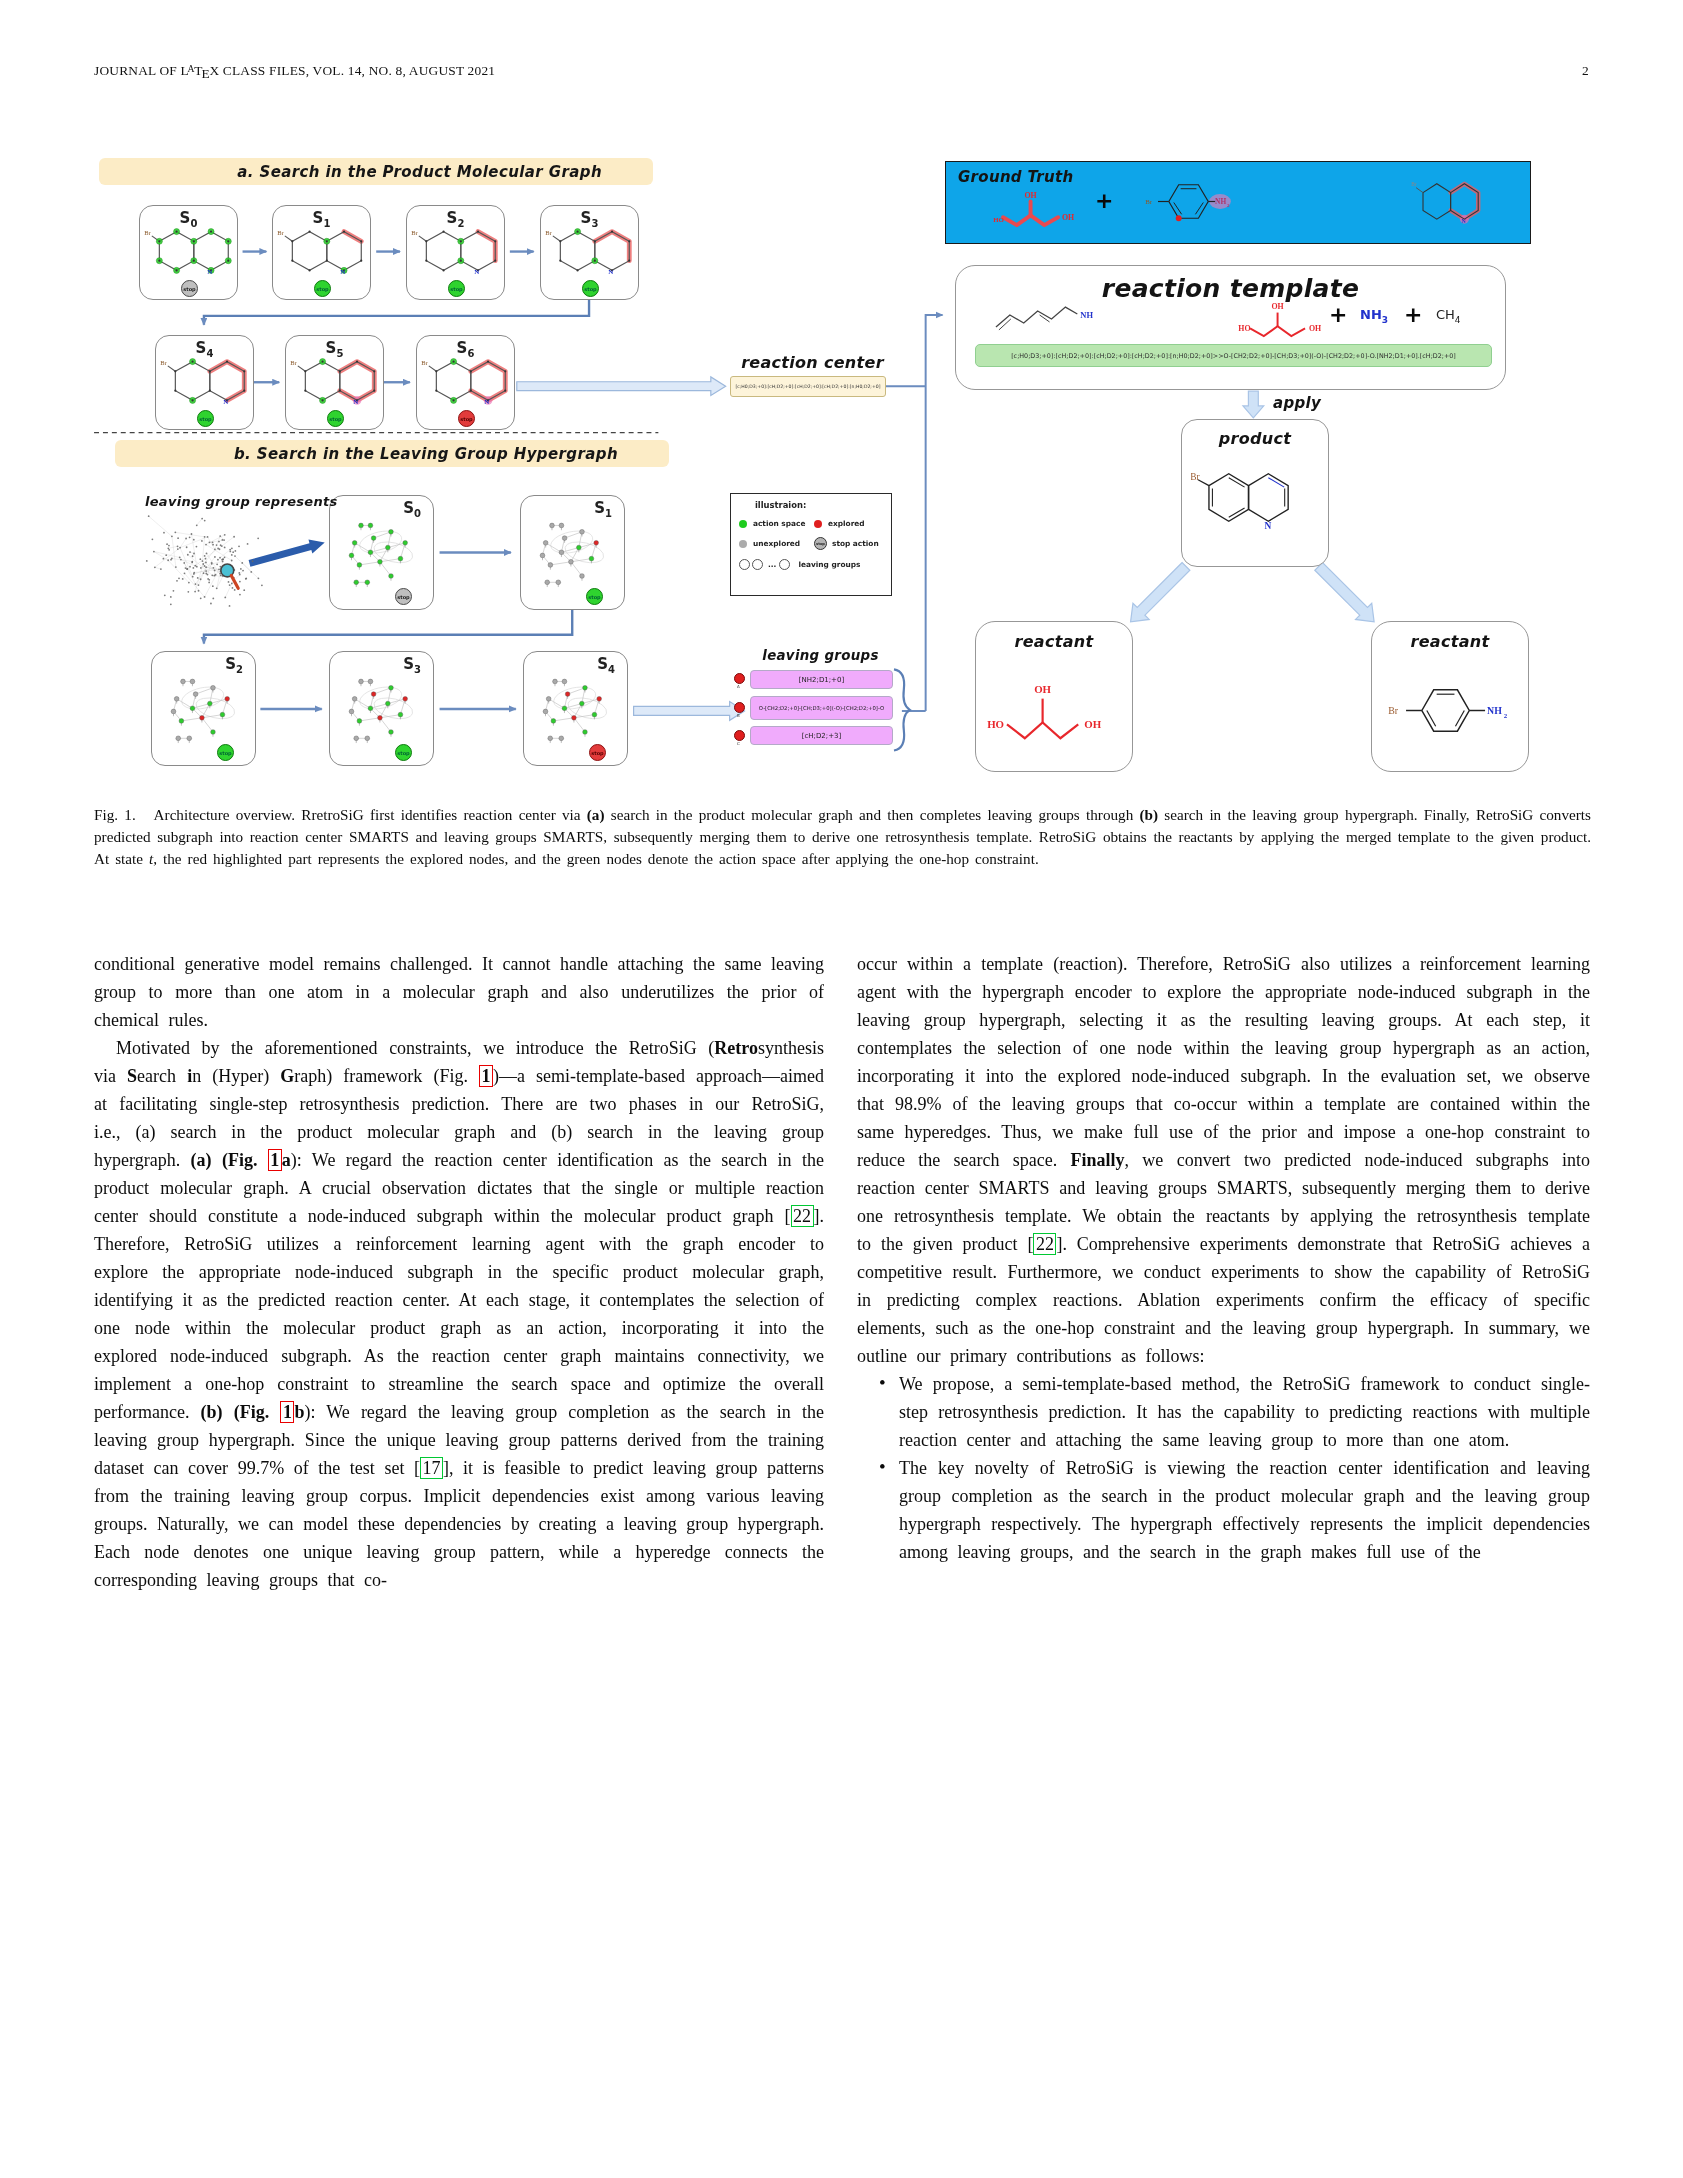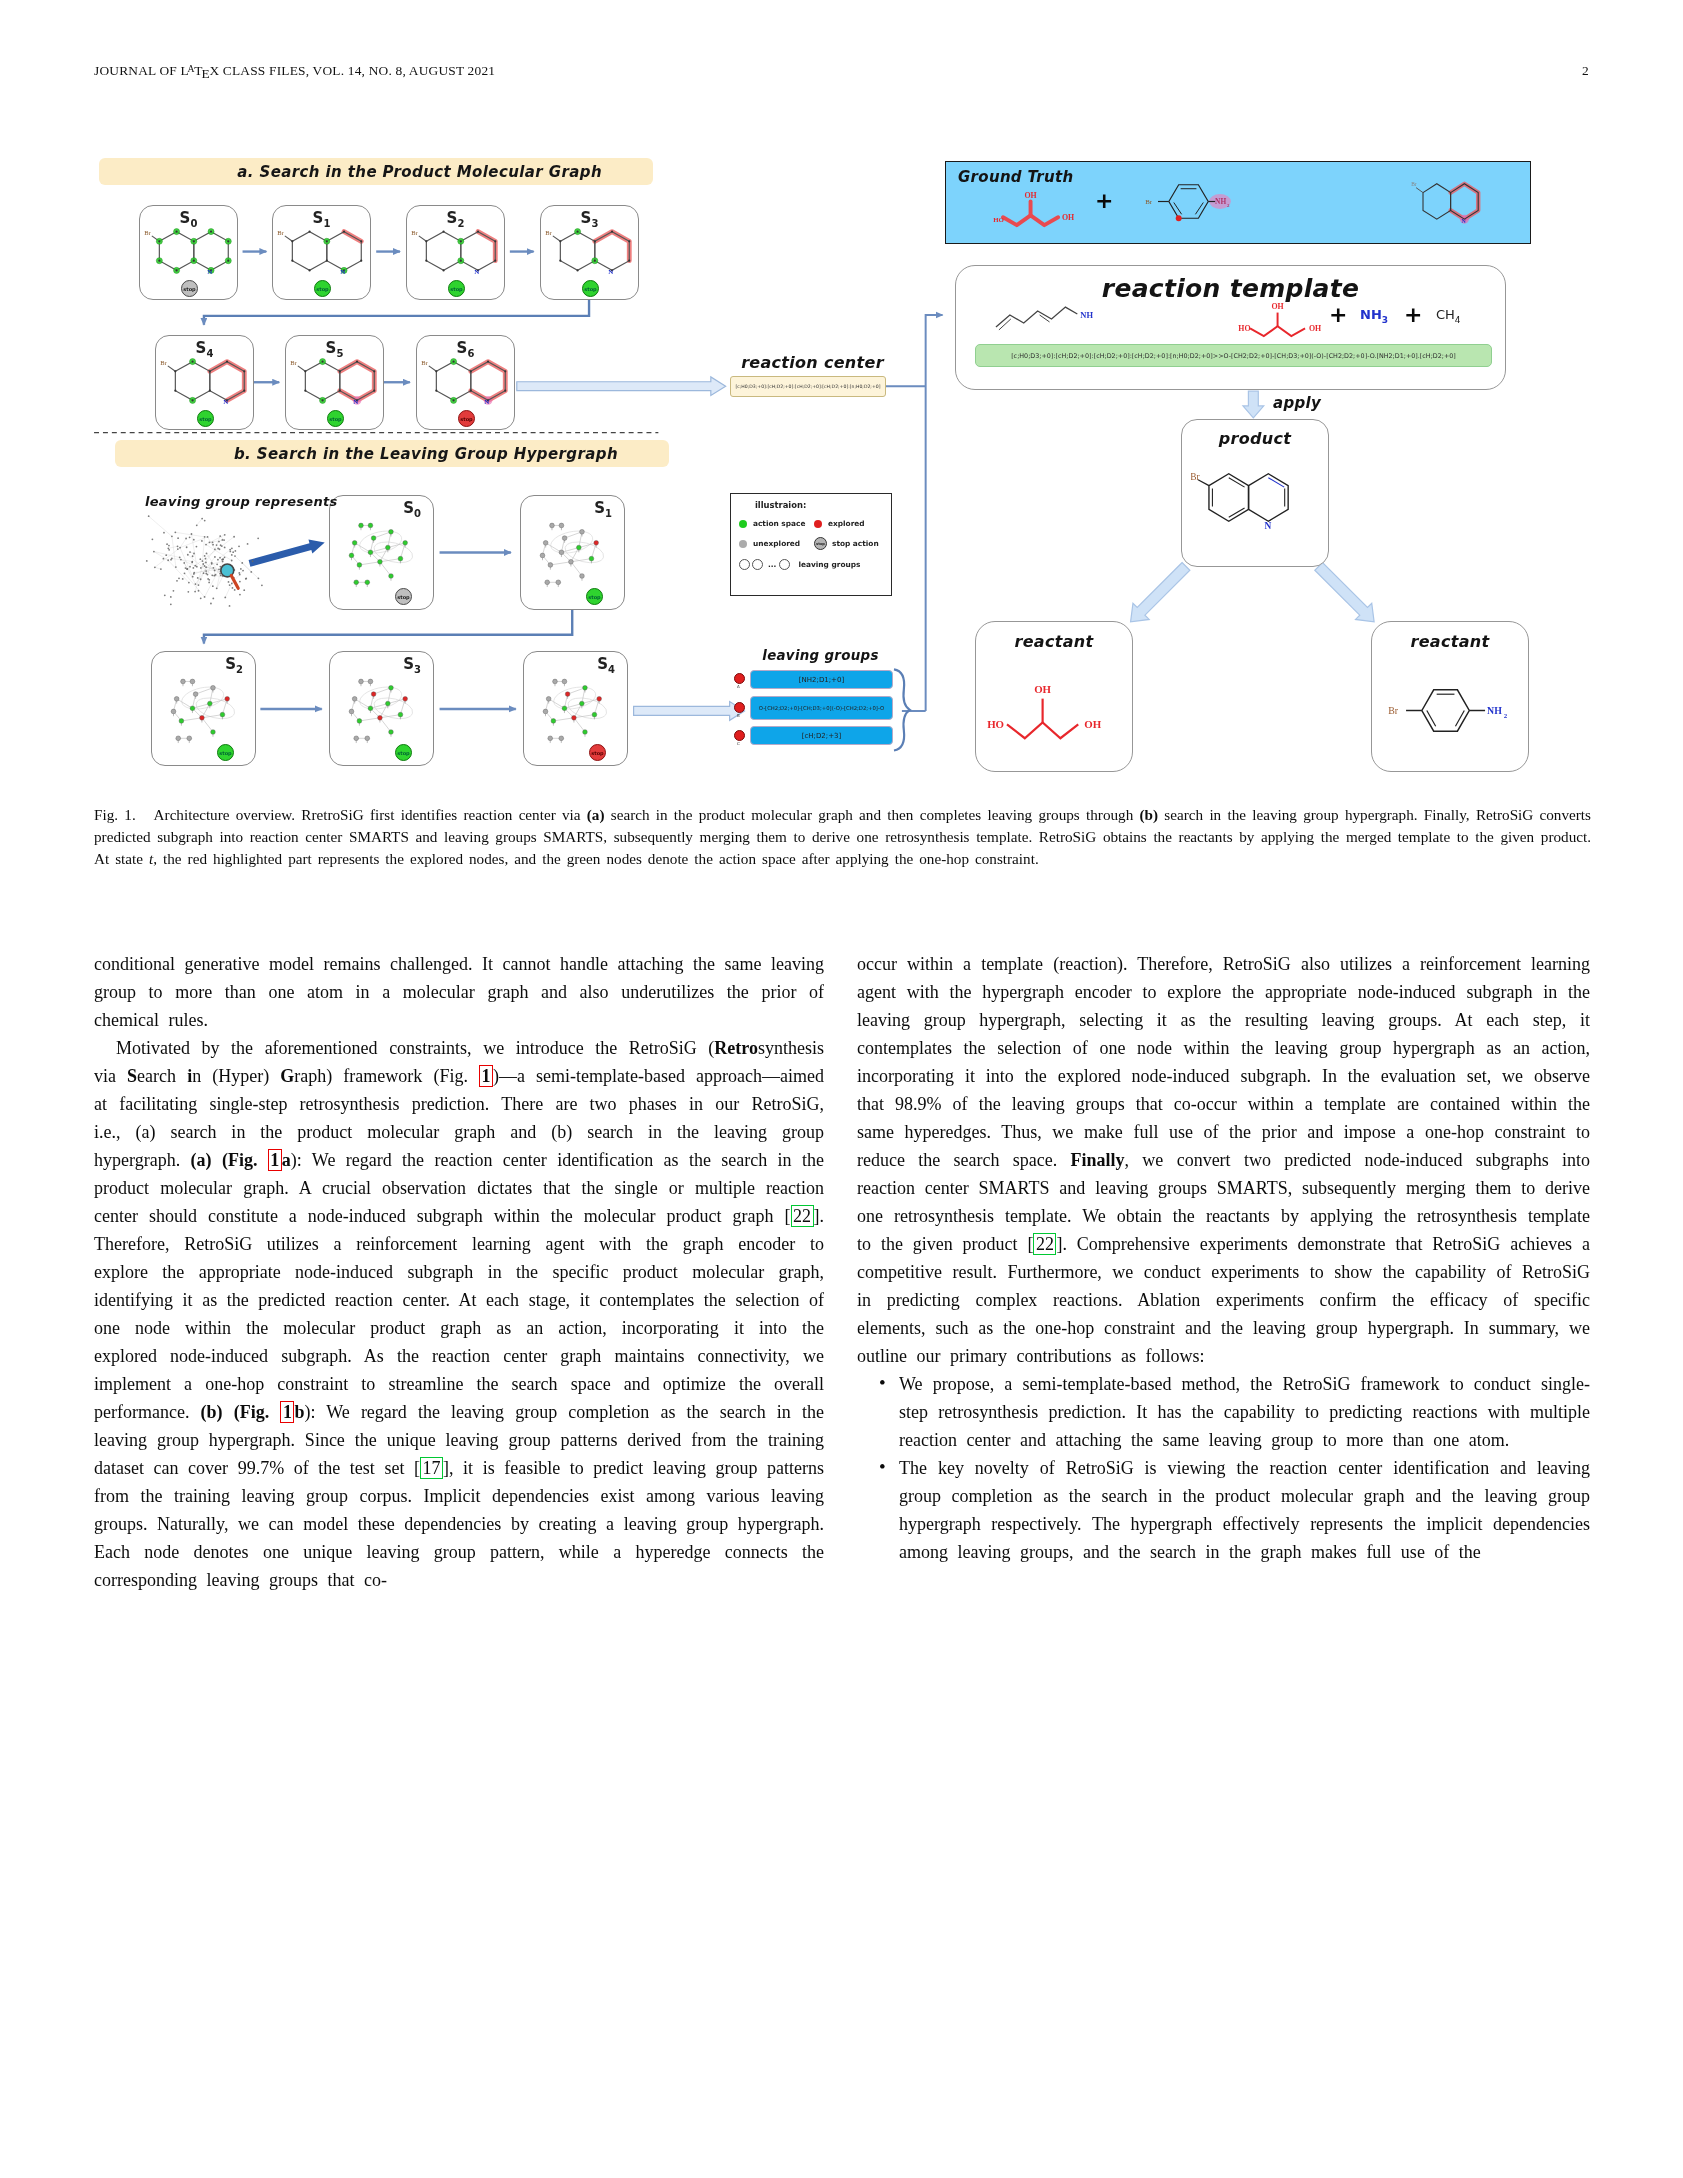--- a/index.html
+++ b/index.html
@@ -20,24 +20,24 @@
   .slabel{position:absolute;top:3px;left:0;width:100%;text-align:center;font:bold 15px "DejaVu Sans",sans-serif;color:#222;}
   .slabel sub{font-size:10px;}
   .sbox.hg .slabel{text-align:right;padding-right:12px;box-sizing:border-box;}
   .stopc{position:absolute;width:17px;height:17px;border-radius:50%;display:flex;align-items:center;justify-content:center;font:bold 5px "DejaVu Sans",sans-serif;box-sizing:border-box;}
   .stop-gray{background:#bfbfbf;border:1.6px solid #4a4a4a;color:#222;}
   .stop-green{background:#2fd32f;border:1.6px solid #0d7a0d;color:#063;}
   .stop-red{background:#e23b3b;border:1.6px solid #8d1111;color:#500;}
   .flabel{position:absolute;font:italic bold 15px "DejaVu Sans",sans-serif;color:#141414;letter-spacing:0.3px;}
   .tinybox{position:absolute;background:#fdf4da;border:1px solid #c9b97f;border-radius:3px;display:flex;align-items:center;justify-content:center;font:4.6px "DejaVu Sans",sans-serif;color:#333;}
   .greenbar{position:absolute;background:#b9e6b0;border:1px solid #90cf90;border-radius:5px;display:flex;align-items:center;justify-content:center;font:6.4px "DejaVu Sans",sans-serif;color:#2b2b2b;}
-  .pill{position:absolute;background:#0ea5e9;border:1px solid #b4a9c8;border-radius:4px;display:flex;align-items:center;justify-content:center;font:7px "DejaVu Sans",sans-serif;color:#222;}
+  .pill{position:absolute;background:#f0abfc;border:1px solid #b4a9c8;border-radius:4px;display:flex;align-items:center;justify-content:center;font:7px "DejaVu Sans",sans-serif;color:#222;}
   .lgdot{position:absolute;width:9px;height:9px;border-radius:50%;background:#e01f1f;border:1px solid #7e0b0b;}
   .lgletter{position:absolute;font:4px "DejaVu Sans",sans-serif;color:#333;}
-  .gtbox{position:absolute;border:1.7px solid #1a1a1a;background:#7dd3fc;}
+  .gtbox{position:absolute;border:1.7px solid #1a1a1a;background:#0ea5e9;}
   .rbox{position:absolute;border:1.4px solid #979797;border-radius:20px;background:#fff;}
   .legend{position:absolute;border:1.1px solid #2a2a2a;background:#fff;font-family:"DejaVu Sans",sans-serif;}
   .legend-title{font:bold 8.4px "DejaVu Sans",sans-serif;margin:6px 0 0 24px;color:#222;}
   .lrow{display:flex;align-items:center;margin:9px 8px 0 8px;font:bold 7.4px "DejaVu Sans",sans-serif;color:#222;}
   .dot{width:8px;height:8px;border-radius:50%;display:inline-block;margin-right:6px;flex:none;}
   .dot.g{background:#1ecc1e;}
   .dot.r{background:#e01f1f;}
   .dot.u{background:#ababab;}
   .stopmini{width:13px;height:13px;border-radius:50%;background:#b5b5b5;border:1.4px solid #333;display:inline-flex;align-items:center;justify-content:center;font-size:3.6px;font-weight:bold;margin-right:5px;flex:none;box-sizing:border-box;}
   .oc{width:9px;height:9px;border-radius:50%;border:1px solid #555;display:inline-block;margin-right:2px;flex:none;}

